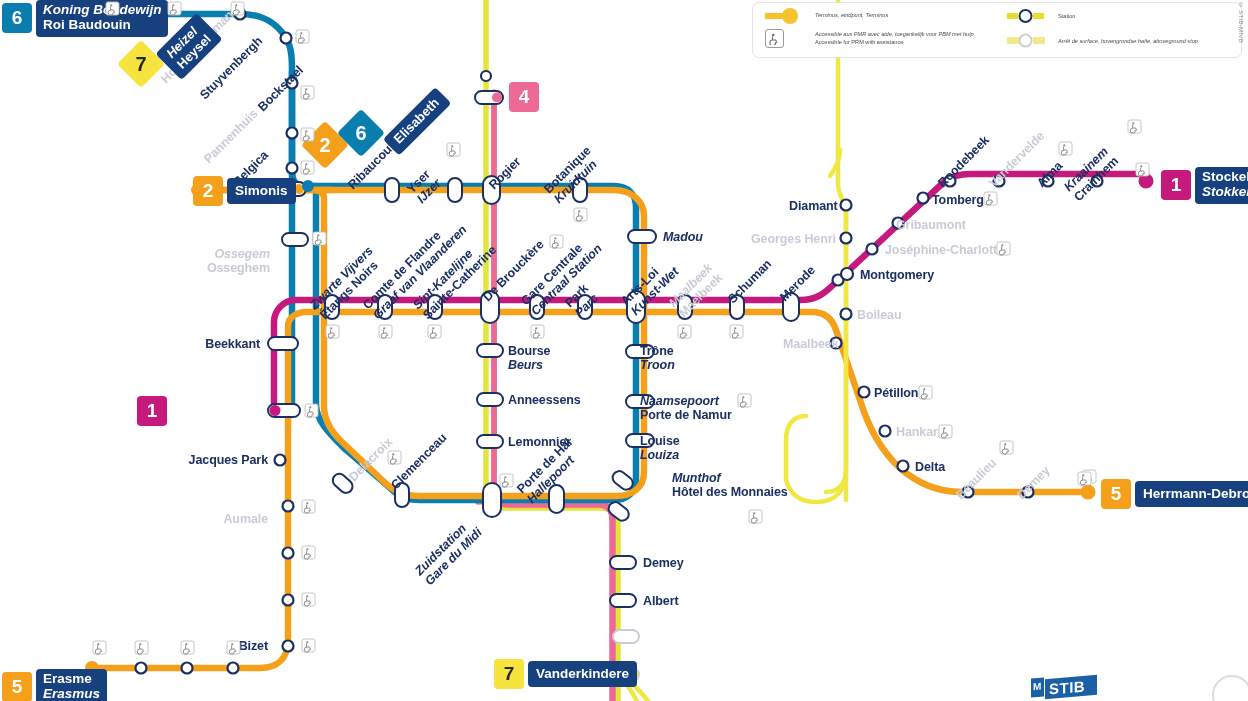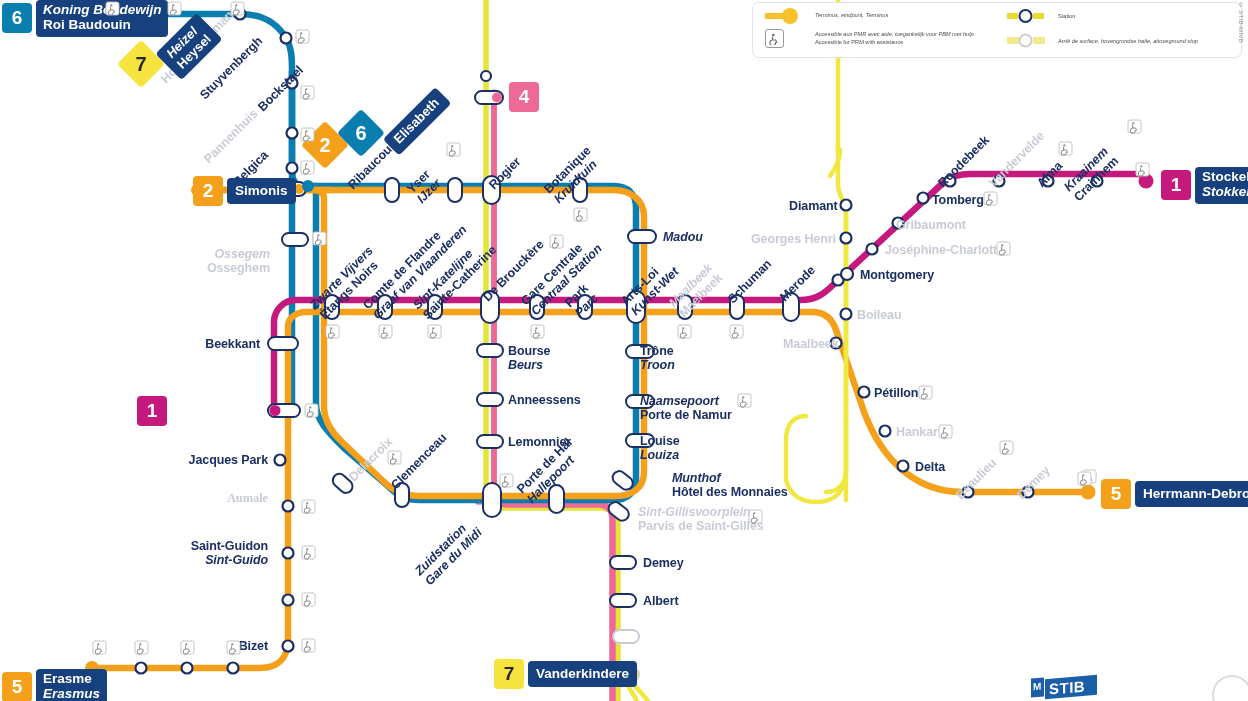--- a/index.html
+++ b/index.html
@@ -390,25 +390,21 @@
   <div class="lbl dim" style="left:783px; top:337px;">Maalbeek</div>
 
   <div class="lbl" style="left:874px; top:386px;">Pétillon</div>
   <div class="lbl dim" style="left:896px; top:425px;">Hankar</div>
   <div class="lbl" style="left:915px; top:460px;">Delta</div>
   <div class="lbl r45 dim" style="left:963px; top:488px;">Beaulieu</div>
   <div class="lbl r45 dim" style="left:1024px; top:488px;">Demey</div>
 
   <div class="lbl right" style="left:150px; top:337px; width:110px;">Beekkant</div>
   <div class="lbl right" style="left:150px; top:453px; width:118px;">Jacques Park</div>
-  <div class="lbl right dim" style="left:150px; top:491px; width:118px;font-family:Liberation Serif, serif;">Aumale</div>
-  <div class="lbl right" style="left:140px; top:539px; width:128px;">
-    <span>Saint-Guidon</span>
-    <span class="it">Sint-Guido</span>
-  </div>
+  <div class="lbl right dim" style="left:150px; top:512px; width:118px;">Aumale</div>
   <div class="lbl right" style="left:150px; top:639px; width:118px;">Bizet</div>
 
   <div class="lbl r45 dim" style="left:356px; top:470px;">Delacroix</div>
   <div class="lbl r45" style="left:398px; top:478px;">Clemenceau</div>
   <div class="lbl r45" style="left:432px; top:560px;">
     <span class="it">Zuidstation</span>
     <span class="it">Gare du Midi</span>
   </div>
   <div class="lbl r45" style="left:534px; top:478px;">
     <span>Porte de Hal</span>
@@ -433,24 +429,20 @@
     <span class="it">Naamsepoort</span>
     <span>Porte de Namur</span>
   </div>
   <div class="lbl" style="left:640px; top:434px;">
     <span>Louise</span>
     <span class="it">Louiza</span>
   </div>
   <div class="lbl" style="left:672px; top:471px;">
     <span class="it">Munthof</span>
     <span>Hôtel des Monnaies</span>
-  </div>
-  <div class="lbl dim" style="left:638px; top:505px;">
-    <span class="it">Sint-Gillisvoorplein</span>
-    <span>Parvis de Saint-Gilles</span>
   </div>
 
   <div class="badge-group" style="left:2px; top:0px;">
     <div class="line-num" style="background:#0b7eb0;">6</div>
     <div class="term-name">
       <span class="it">Koning Boudewijn</span>
       <span>Roi Baudouin</span>
     </div>
   </div>
 

